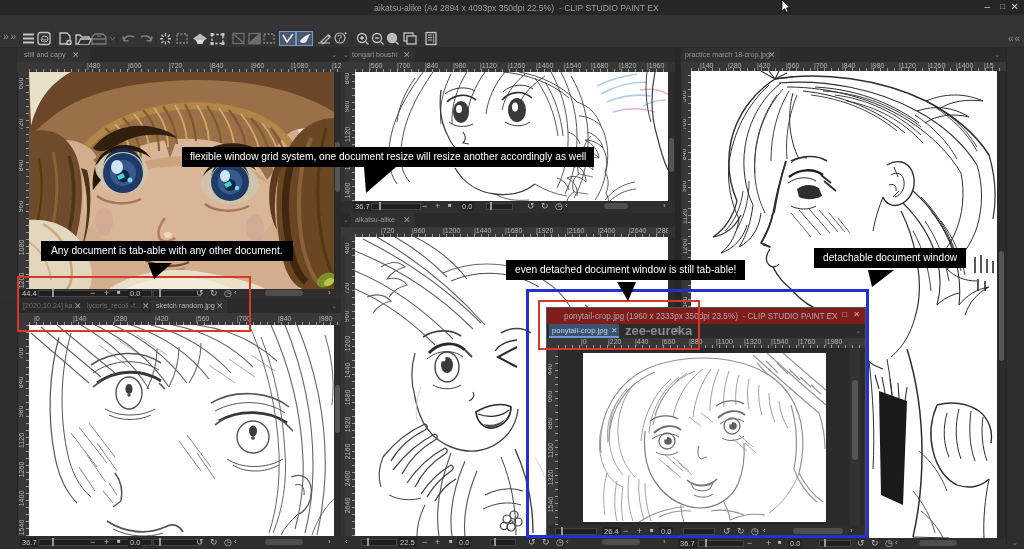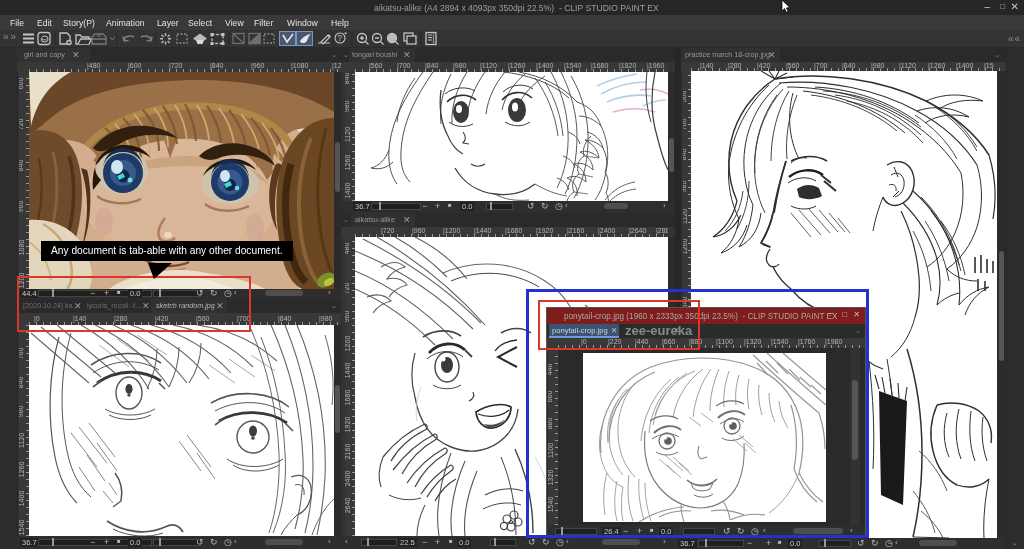--- a/index.html
+++ b/index.html
@@ -34,32 +34,20 @@
 <div class="abs titlebar">
       <span style="position:absolute;left:374px;top:3px;">aikatsu-alike (A4 2894 x 4093px 350dpi 22.5%)&nbsp; - CLIP STUDIO PAINT EX</span>
 <span style="position:absolute;right:34px;top:1px;color:#c7c7c7;font-size:10px;">–</span>
 <span style="position:absolute;right:19px;top:2px;color:#c7c7c7;font-size:8px;">□</span>
 <span style="position:absolute;right:5px;top:1px;color:#c7c7c7;font-size:10px;">✕</span>
 <svg style="position:absolute;left:780px;top:0px" width="12" height="15">
         <path d="M2 0 L2 11 L4.6 8.6 L6.4 12.3 L8.1 11.5 L6.4 7.9 L9.8 7.6 Z" fill="#fff" stroke="#000" stroke-width="0.7"></path>
       </svg>
 </div>
 
-<div class="abs menubar">
-<span style="left:10px">File</span>
-      <span style="left:37px">Edit</span>
-      <span style="left:63px">Story(P)</span>
-<span style="left:106px">Animation</span>
-      <span style="left:157px">Layer</span>
-      <span style="left:188px">Select</span>
-<span style="left:225px">View</span>
-      <span style="left:254px">Filter</span>
-      <span style="left:287px">Window</span>
-<span style="left:331px">Help</span>
-</div>
 
 <div class="abs toolbar" id="toolbar">
 <span style="position:absolute;left:3px;top:1px;color:#8f8f8f;font-size:10px;letter-spacing:2px;">»»</span>
 <svg width="460" height="17" style="position:absolute;left:0;top:0" fill="none" stroke="#c4c4c4" stroke-width="1.3">
 <path d="M23 4.5 H34 M23 8.5 H34 M23 12.5 H34" stroke-width="2"></path>
 <rect x="38" y="2.5" width="12" height="12" rx="2.5"></rect>
         <path d="M41 9 a3.5 3 0 1 0 3.5-3 a2.5 2 0 1 0 2 3" stroke-width="1"></path>
 <path d="M55 2 V15" stroke="#2a2a2a"></path>
 <path d="M60 3 h7 l3 3 v8 h-10 z"></path>
         <circle cx="69" cy="12.5" r="2.8" fill="#c4c4c4" stroke="none"></circle>
@@ -122,21 +110,21 @@
 </svg>
 </div>
 
 <div class="abs" style="left:0;top:48px;width:17px;height:501px;background:#2d2d2d;border-right:1px solid #262626;"></div>
 <div class="abs" style="left:1006px;top:48px;width:18px;height:501px;background:#2d2d2d;border-left:1px solid #262626;"></div>
 <div class="abs" style="left:1008px;top:33px;color:#8f8f8f;font-size:10px;letter-spacing:1px;">««</div>
 <div class="abs" style="left:1012px;top:539px;color:#8f8f8f;font-size:7px;">⌄</div>
 
 <div class="abs tabbar" style="left:17px;top:48px;width:324px;height:14px;">
   <div class="abs" style="left:0px;top:0;width:73px;height:14px;background:#313131;"></div>
-      <div class="tab" style="left:7px;color:#969696;">girl and capy</div>
+      <div class="tab" style="left:7px;color:#969696;">still and capy</div>
   <div class="tab tabx" style="left:55px;">✕</div>
   <div class="tab" style="right:4px;color:#808080;font-size:7px;">⌄</div>
 </div>
 <div class="abs ruler rulh" style="left:29px;top:62px;width:312px;height:10px;">
 <span style="left:58px">|480</span>
       <span style="left:99px">|600</span>
       <span style="left:140px">|720</span>
 <span style="left:181px">|840</span>
       <span style="left:222px">|960</span>
       <span style="left:262px">|1080</span>
@@ -258,21 +246,21 @@
       <span style="position:absolute;left:265px;top:1px;width:38px;height:6px;background:#4e4e4e;border-radius:3px;"></span>
       <span class="bt" style="left:328px;top:-1px;font-size:8px;">›</span>
     </div>
 
 <div class="abs tabbar" style="left:17px;top:299px;width:324px;height:14px;">
   <div class="tab" style="left:6px;color:#6f6f6f;">[2020.10.24] ka...</div>
       <div class="tab tabx" style="left:57px;">✕</div>
   <div class="tab" style="left:70px;color:#6f6f6f;">lycoris_recoil -f...</div>
       <div class="tab tabx" style="left:125px;">✕</div>
   <div class="abs" style="left:134px;top:0;width:76px;height:14px;background:#313131;"></div>
-      <div class="tab" style="left:139px;color:#b9b9b9;font-style:italic;">sketch random.jpg</div>
+      <div class="tab" style="left:139px;color:#b9b9b9;">sketch random.jpg</div>
       <div class="tab tabx" style="left:199px;">✕</div>
   <div class="tab" style="right:4px;color:#808080;font-size:7px;">⌄</div>
 </div>
 <div class="abs ruler rulh" style="left:29px;top:313px;width:312px;height:12px;">
 <span style="left:5px;top:2px">|0</span>
       <span style="left:44px;top:2px">|140</span>
       <span style="left:85px;top:2px">|280</span>
 <span style="left:126px;top:2px">|420</span>
       <span style="left:167px;top:2px">|560</span>
       <span style="left:208px;top:2px">|700</span>
@@ -957,22 +945,40 @@
         <span class="bt" style="left:216px;top:1px;font-size:8px;">‹</span>
         <span style="position:absolute;left:246px;top:3px;width:50px;height:6px;background:#4e4e4e;border-radius:3px;"></span>
         <span class="bt" style="left:303px;top:1px;font-size:8px;">›</span>
       </div>
 </div>
 
 <div class="abs" style="left:526px;top:289px;width:343px;height:249px;border:3px solid #2430cf;box-sizing:border-box;z-index:50;"></div>
 <div class="abs" style="left:17px;top:276px;width:234px;height:56px;border:2px solid #d8372c;box-sizing:border-box;z-index:50;"></div>
 <div class="abs" style="left:538px;top:300px;width:162px;height:50px;border:2px solid #d8372c;box-sizing:border-box;z-index:55;"></div>
 
+<div class="tip" style="left:182px;top:147px;">
+      <div>flexible window grid system, one document resize will resize another accordingly as well</div>
+<svg style="position:absolute;left:181px;top:20px" width="34" height="27">
+        <path d="M1 0 H33 L3 26 Z" fill="#000"></path>
+      </svg>
+    </div>
 
 <div class="tip" style="left:41px;top:241px;">
       <div style="padding:4px 10px 5px 10px;">Any document is tab-able with any other document.</div>
 <svg style="position:absolute;left:106px;top:22px" width="26" height="17">
         <path d="M1 0 H25 L7 16 Z" fill="#000"></path>
       </svg>
     </div>
 
-
+<div class="tip" style="left:506px;top:260px;">
+      <div style="padding:4px 9px 5px 9px;">even detached document window is still tab-able!</div>
+<svg style="position:absolute;left:111px;top:22px" width="20" height="20">
+        <path d="M0 0 H19 L11 19 Z" fill="#000"></path>
+      </svg>
+    </div>
+
+<div class="tip" style="left:814px;top:248px;">
+      <div style="padding:4px 9px 5px 9px;">detachable document window</div>
+<svg style="position:absolute;left:53px;top:22px" width="28" height="18">
+        <path d="M1 0 H27 L5 17 Z" fill="#000"></path>
+      </svg>
+    </div>
 
 </div>
 </body></html>

